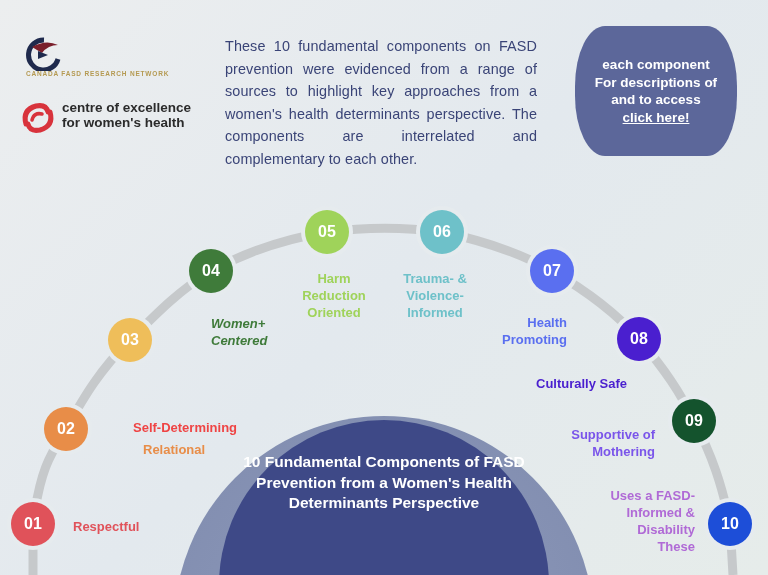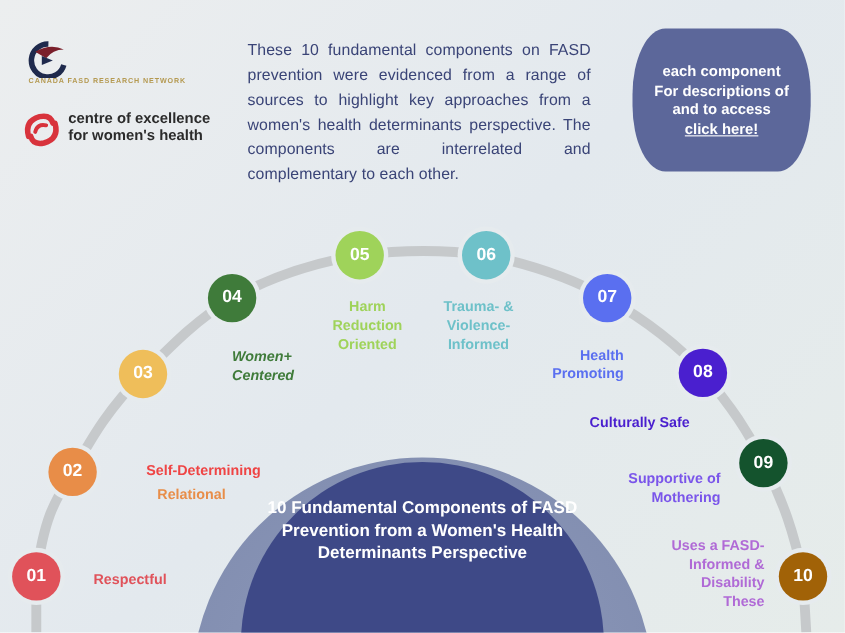--- a/index.html
+++ b/index.html
@@ -91,23 +91,23 @@
 
 <div class="node" style="left:33px; top:524px; background:#e0525a;">01</div>
 <div class="node" style="left:66px; top:429px; background:#e88d48;">02</div>
 <div class="node" style="left:130px; top:340px; background:#efbe5a;">03</div>
 <div class="node" style="left:211px; top:271px; background:#3f7b3a;">04</div>
 <div class="node" style="left:327px; top:232px; background:#9fd35a;">05</div>
 <div class="node" style="left:442px; top:232px; background:#6ec1c9;">06</div>
 <div class="node" style="left:552px; top:271px; background:#5a6ff0;">07</div>
 <div class="node" style="left:639px; top:339px; background:#4a1fcf;">08</div>
 <div class="node" style="left:694px; top:421px; background:#14532d;">09</div>
-<div class="node" style="left:730px; top:524px; background:#a16207;">10</div>
+<div class="node" style="left:730px; top:524px; background:#1d4ed8;">10</div>
 
-<div class="label" style="left:73px; top:518px; color:#e0525a;margin-left:12px;">Respectful</div>
+<div class="label" style="left:73px; top:518px; color:#e0525a;">Respectful</div>
 <div class="label" style="left:103px; top:441px; color:#e88d48;padding-left:40px;">Relational</div>
 <div class="label" style="left:133px; top:375px; color:#ef4444;margin-top:44px;">Self-Determining</div>
 
 <div class="label" style="left:211px; top:315px; color:#3f7b3a;font-style:italic;">
   <div>Women+</div>
   <div>Centered</div>
 </div>
 <div class="label center" style="left:334px; top:270px; color:#9fd35a;">
   <div>Harm</div>
   <div>Reduction</div>

